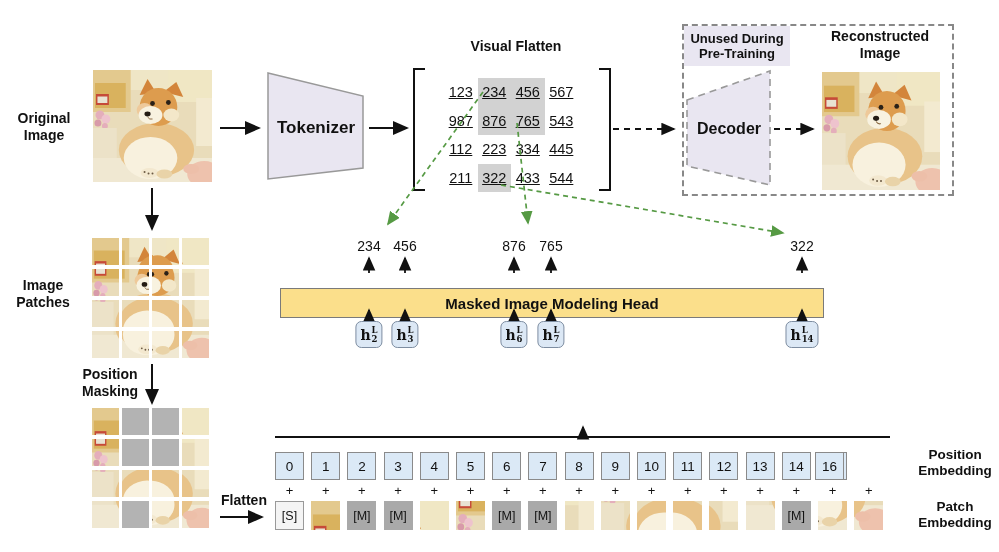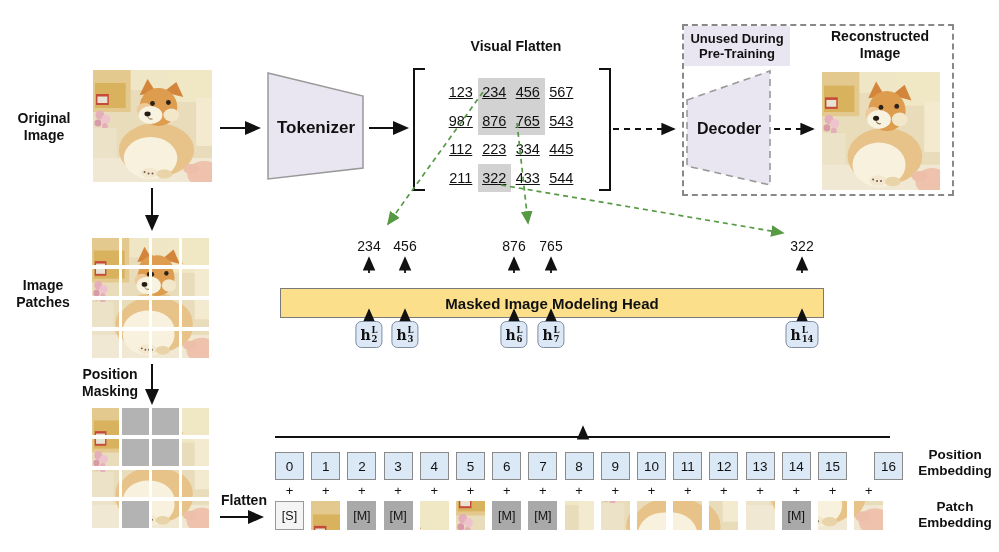--- a/index.html
+++ b/index.html
@@ -426,21 +426,21 @@
     <div class="abs pos-box" style="left: 781.8px;">14</div>
     <div class="abs plus" style="left: 781.8px;">+</div>
     <div class="abs prow mbox" style="left: 781.8px;">[M]</div>
     <div class="abs pos-box" style="left: 818px;">15</div>
     <div class="abs plus" style="left: 818px;">+</div>
     <div class="abs prow" style="left: 818px;">
       <svg viewBox="60 84 30 28" preserveAspectRatio="none">
         <use href="#dogart"></use>
       </svg>
     </div>
-    <div class="abs pos-box" style="left: 874px;">16</div>
+    <div class="abs pos-box" style="left: 815px;">16</div>
     <div class="abs plus" style="left: 854.2px;">+</div>
     <div class="abs prow" style="left: 854.2px;">
       <svg viewBox="90 84 30 28" preserveAspectRatio="none">
         <use href="#dogart"></use>
       </svg>
     </div>
     <span class="abs ptoken" style="left: 369px;">234</span>
     <div class="abs hbox" style="left: 369px;">
       <span>h</span>
       <span class="hscripts">

